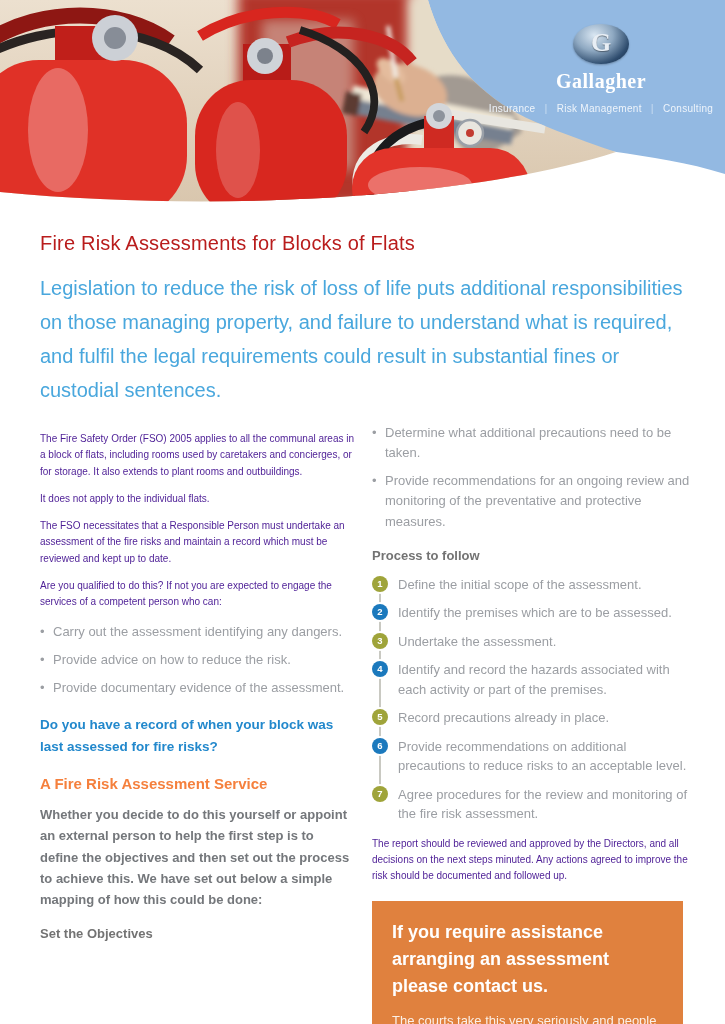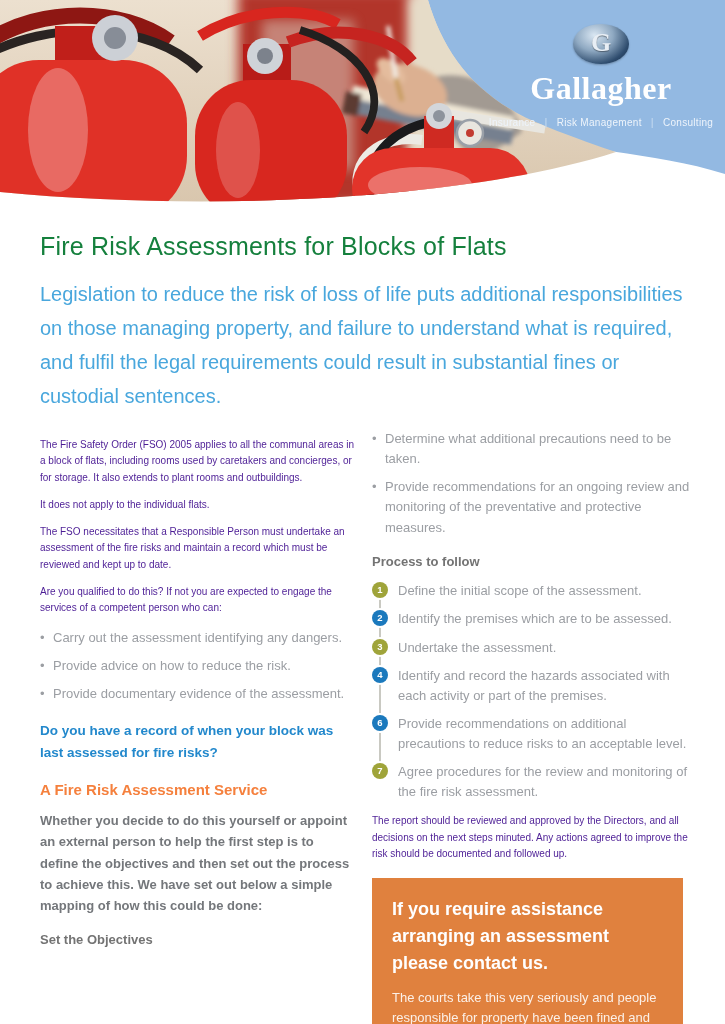--- a/index.html
+++ b/index.html
@@ -20,29 +20,29 @@
     display:flex;align-items:center;justify-content:center;
     box-shadow:0 1px 2px rgba(0,0,0,.25);
   }
   .brand-mark span{
     color:#e8eef5;font-family:"Liberation Serif","DejaVu Serif",serif;
     font-size:26px;font-weight:bold;line-height:1;transform:translateY(-1px);
     text-shadow:0 1px 1px rgba(0,0,0,.4);
   }
   .brand-word{
     margin-top:6px;color:#ffffff;font-family:"Liberation Serif","DejaVu Serif",serif;
-    font-size:32px;font-weight:bold;letter-spacing:.5px;
+    font-size:20px;font-weight:bold;letter-spacing:.5px;
   }
   .brand-services{margin-top:9px;display:flex;align-items:center;white-space:nowrap;}
   .brand-services .svc{color:#eef4fb;font-size:10px;letter-spacing:.3px;}
   .brand-services .svc + .svc::before{content:"|";color:#c6dbf0;margin:0 9px;font-size:11px;}
   
   main{padding:0 33px 0 40px;}
   h1{
-    margin:20px 0 16px 0;font-size:25px;font-weight:400;color:#15803d;letter-spacing:.2px;
+    margin:20px 0 16px 0;font-size:20px;font-weight:400;color:#b91c1c;letter-spacing:.2px;
   }
   .intro{
     margin:12px 0 16px 0;font-size:20px;line-height:1.7;color:#49a7dd;max-width:650px;
   }
   
   .cols{display:flex;margin-top:15px;}
   .col-left{width:315px;flex:0 0 315px;margin-right:17px;}
   .col-right{width:320px;flex:0 0 320px;}
   .body{margin:8px 0 11px 0;font-size:10px;line-height:1.63;color:#4c1d95;}
   .body-bold{margin:0 0 11px 0;font-size:13px;line-height:1.63;color:#74777b;font-weight:bold;}
@@ -212,20 +212,21 @@
               <span class="step-text">Undertake the assessment.</span>
             </li>
 
             <li>
               <span class="step-num" style="background-color: rgb(27, 121, 189);">4</span>
               <span class="step-text">Identify and record the hazards associated with each activity or part of the premises.</span>
             </li>
 
             <li>
               <span class="step-num" style="background-color: rgb(159, 164, 58);">5</span>
+              <span class="step-text">Record precautions already in place.</span>
             </li>
 
             <li>
               <span class="step-num" style="background-color: rgb(27, 121, 189);">6</span>
               <span class="step-text">Provide recommendations on additional precautions to reduce risks to an acceptable level.</span>
             </li>
 
             <li>
               <span class="step-num" style="background-color: rgb(159, 164, 58);">7</span>
               <span class="step-text">Agree procedures for the review and monitoring of the fire risk assessment.</span>

